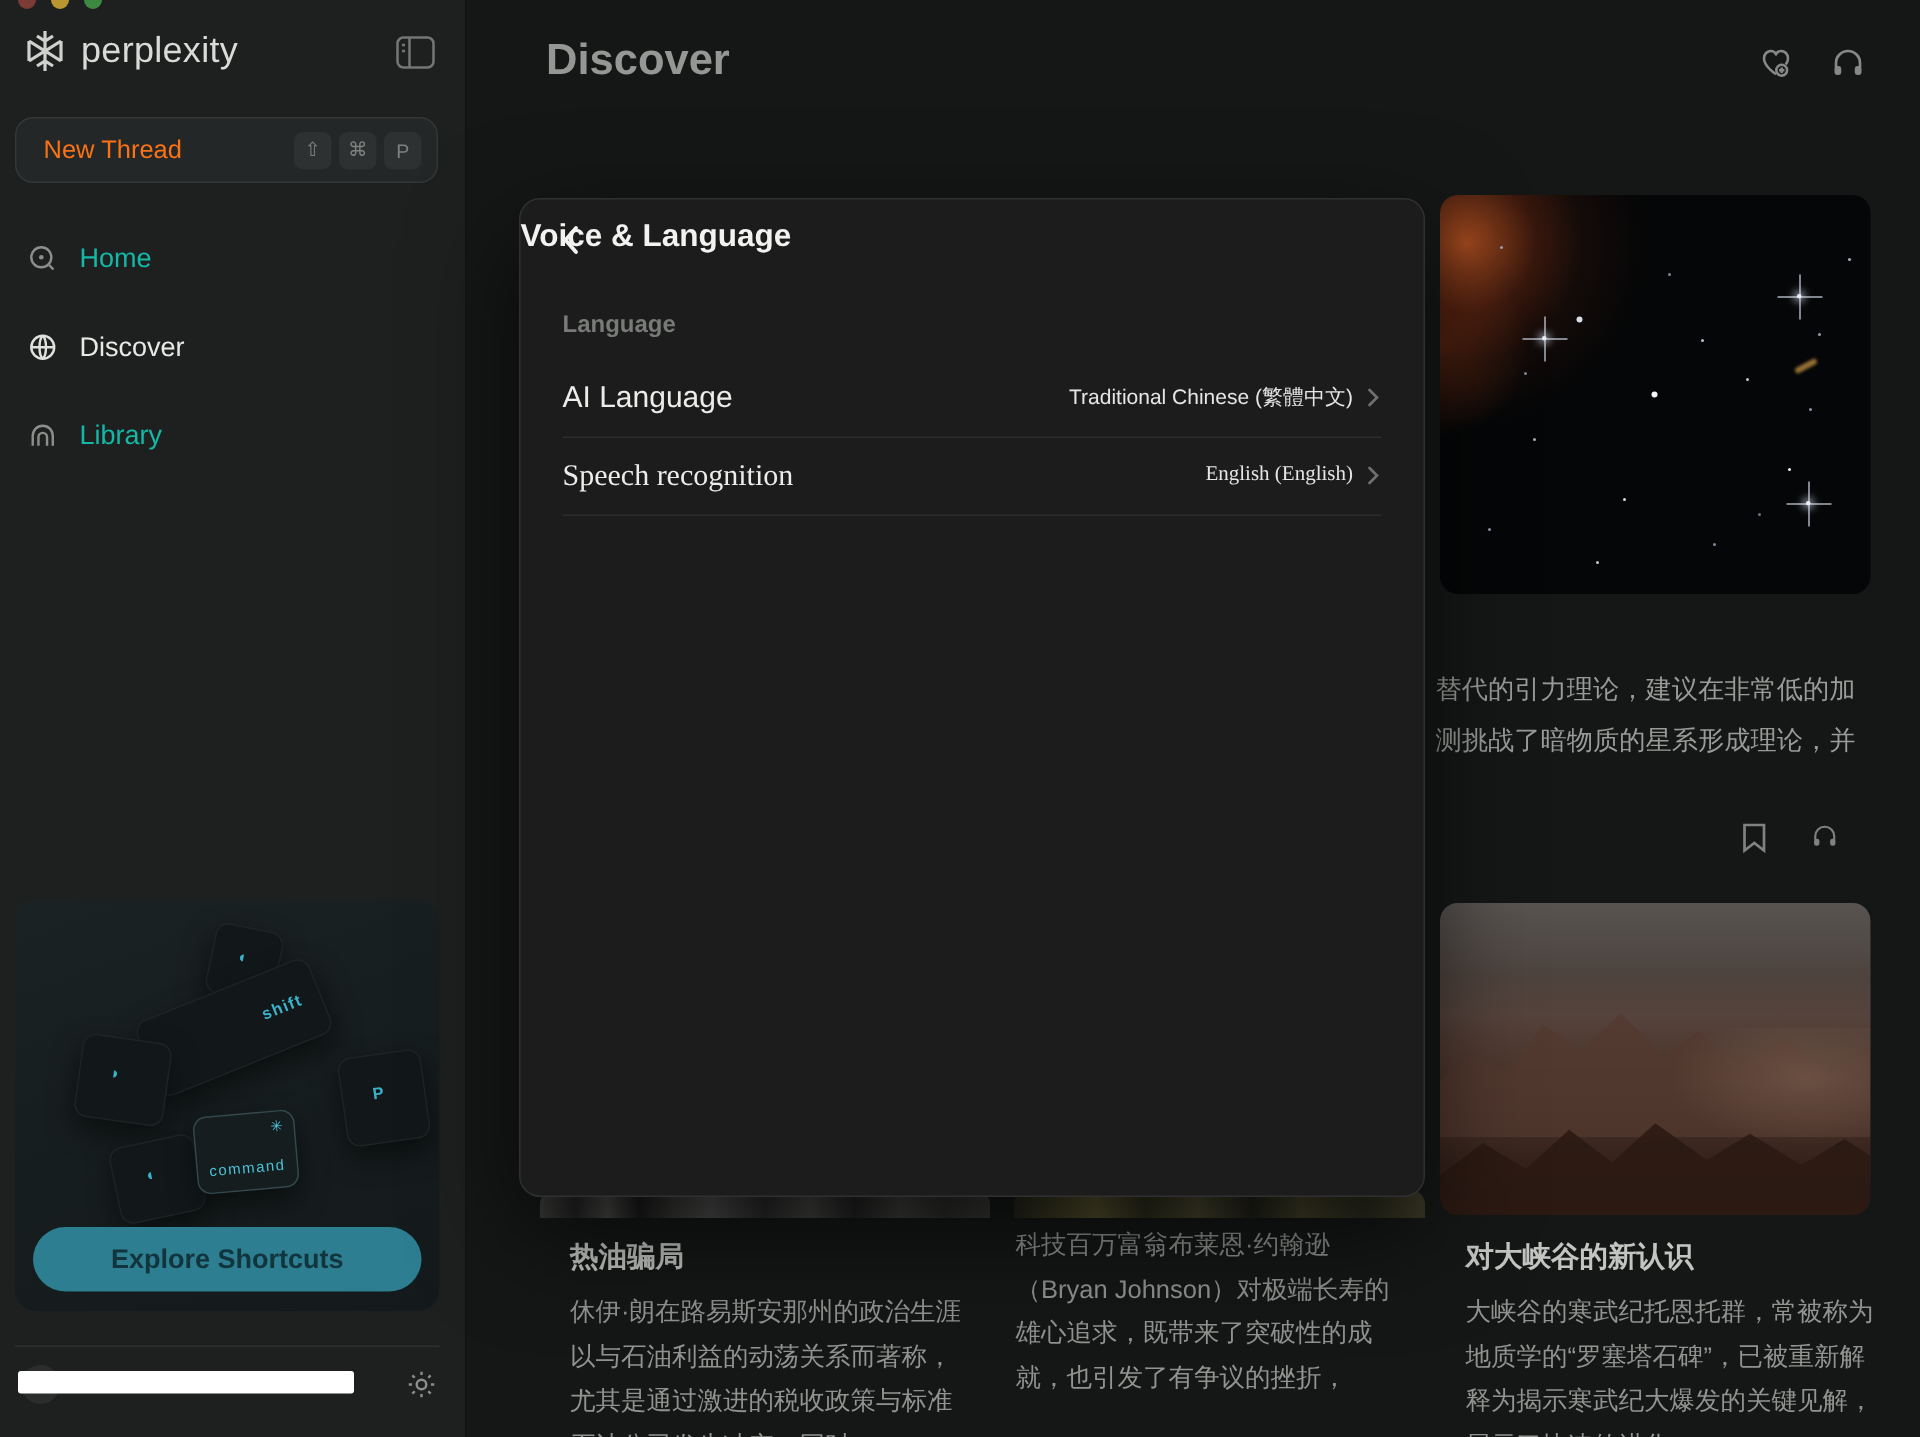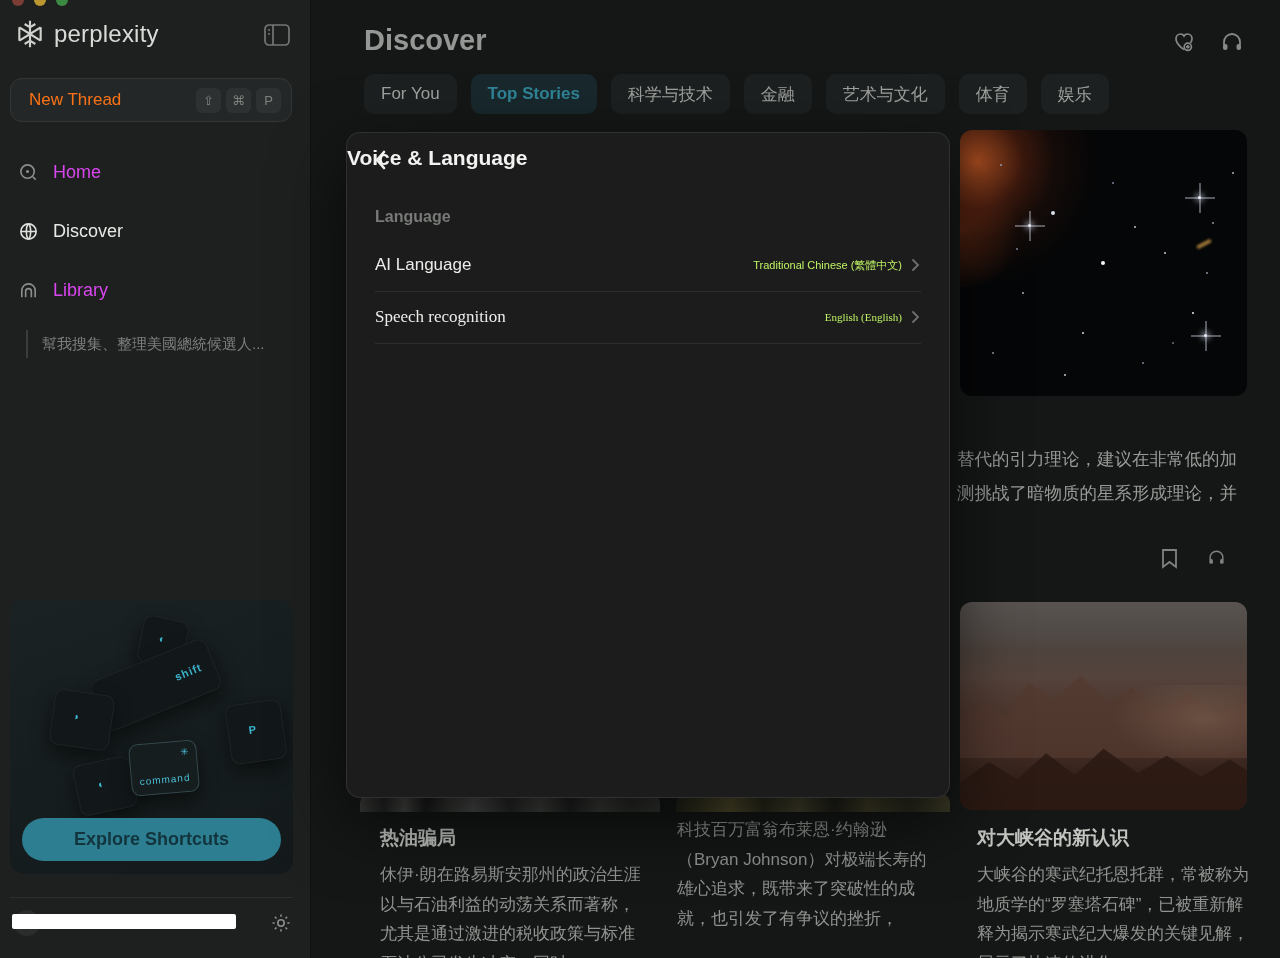--- a/index.html
+++ b/index.html
@@ -15,21 +15,21 @@
   .logo-mark{width:32px;height:32px;color:#cfd1cd;}
   .logo-text{font-size:24px;color:#d9dbd7;letter-spacing:.2px;}
   .panel-toggle{position:absolute;right:20px;top:24px;width:26px;height:22px;color:#737673;}
   .new-thread{position:absolute;left:10px;top:78px;width:282px;height:44px;background:#242727;
     border:1px solid #343737;border-radius:12px;display:flex;align-items:center;box-sizing:border-box;padding:0 10px 0 18px;}
   .new-thread-label{flex:1;font-size:17px;color:#f97316;}
   .keycap{width:25px;height:25px;margin-left:5px;border-radius:6px;background:#2e3131;color:#7e817e;
     display:flex;align-items:center;justify-content:center;font-size:13px;}
   .nav-item{position:absolute;left:0;width:310px;height:40px;display:flex;align-items:center;gap:14px;padding-left:18px;box-sizing:border-box;cursor:pointer;}
   .nav-icon{width:21px;height:21px;flex:0 0 auto;}
-  .nav-label{font-size:18px;color:#d946ef;}
+  .nav-label{font-size:18px;color:#14b8a6;}
   .nav-item.active .nav-label{color:#e7e9e5;}
   .nav-item.active .nav-icon{color:#dfe1dd;}
   .nav-item .nav-icon{color:#8b8e8b;}
   .thread-item{position:absolute;left:26px;top:330px;display:flex;gap:14px;align-items:center;cursor:pointer;}
   .thread-bar{width:2px;height:28px;background:#3a3d3c;}
   .thread-label{font-size:15px;color:#7c7f7c;white-space:nowrap;}
   
   .promo{position:absolute;left:10px;top:600px;width:283px;height:274px;border-radius:14px;overflow:hidden;
     background:linear-gradient(160deg,#1b2224 0%,#161d1e 55%,#141a1b 100%);}
   .kc{position:absolute;border-radius:9px;background:#12181a;border:1px solid rgba(255,255,255,.05);
@@ -95,22 +95,22 @@
   .feed-excerpt{font-size:17px;line-height:29.5px;color:#90938f;}
   
   .modal{position:absolute;left:346px;top:132px;width:604px;height:666px;background:#1c1c1c;
     border:1px solid rgba(255,255,255,.09);border-radius:14px;box-shadow:0 24px 70px rgba(0,0,0,.65);z-index:10;box-sizing:border-box;}
   .modal-back{position:absolute;left:22px;top:14px;width:26px;height:26px;color:#f2f2f0;cursor:pointer;}
   .modal-title{position:absolute;left:0;right:0;top:13px;font-size:21px;font-weight:600;color:#f2f2f0;}
   .modal-section{position:absolute;left:28px;top:75px;font-size:16px;font-weight:bold;color:#777a77;}
   .modal-row{position:absolute;left:28px;right:28px;height:52px;display:flex;align-items:center;cursor:pointer;}
   .mrow1{top:106px;border-bottom:1px solid #2d2d2d;}
   .mrow2{top:158px;border-bottom:1px solid #2d2d2d;font-family:Liberation Serif, serif;}
-  .modal-row .mlabel{flex:1;font-size:17px;color:#ececea;}
-  .modal-row .mvalue{font-size:11px;color:#bef264;margin-right:8px;}
+  .modal-row .mlabel{flex:1;font-size:20px;color:#ececea;}
+  .modal-row .mvalue{font-size:14px;color:#e5e5e5;margin-right:8px;}
   .modal-row .mchev{width:11px;height:14px;color:#6e716e;}
   svg{display:block;}
 </style>
 </head>
 <body>
 
 <div class="screen">
 
   <div class="sidebar">
     <div class="traffic t-red"></div>
@@ -163,24 +163,20 @@
     <div class="nav-item" style="top:270px;">
       <span class="nav-icon">
         <svg viewBox="0 0 22 22" fill="none" stroke="currentColor" stroke-width="1.7">
           <path d="M4 18v-7a7 7 0 0 1 14 0v7"></path>
             <path d="M8 18v-6a3 3 0 0 1 6 0v6"></path>
         </svg>
       </span>
       <span class="nav-label">Library</span>
     </div>
 
-    <div class="thread-item">
-      <span class="thread-bar"></span>
-      <span class="thread-label">幫我搜集、整理美國總統候選人...</span>
-    </div>
 
     <div class="promo">
       <div class="kc" style="left:130px;top:18px;width:44px;height:46px;transform:rotate(12deg);">
         <span class="glyph" style="left:16px;top:14px;">◖</span>
         </div>
       <div class="kc" style="left:84px;top:58px;width:122px;height:52px;transform:rotate(-22deg);">
         <span class="glyph" style="right:12px;top:20px;letter-spacing:1px;">shift</span>
         </div>
       <div class="kc" style="left:42px;top:92px;width:58px;height:54px;transform:rotate(8deg);">
         <span class="glyph" style="left:20px;top:18px;">◗</span>
@@ -224,29 +220,20 @@
       </span>
       <span class="hicon">
         <svg viewBox="0 0 24 24" fill="none" stroke="currentColor" stroke-width="1.8">
           <path d="M4 15v-3a8 8 0 0 1 16 0v3"></path>
           <rect x="3" y="14" width="4.5" height="6" rx="2" fill="currentColor" stroke="none"></rect>
           <rect x="16.5" y="14" width="4.5" height="6" rx="2" fill="currentColor" stroke="none"></rect>
         </svg>
       </span>
     </div>
 
-    <div class="tabs">
-      <div class="pill">For You</div>
-      <div class="pill active">Top Stories</div>
-      <div class="pill">科学与技术</div>
-      <div class="pill">金融</div>
-      <div class="pill">艺术与文化</div>
-      <div class="pill">体育</div>
-      <div class="pill">娱乐</div>
-    </div>
 
     <div class="space-card">
       <div class="nebula"></div>
       <div class="stars"></div>
       <div class="spike" style="left:68px;top:94px;"></div>
       <div class="spike" style="left:238px;top:66px;"></div>
       <div class="spike" style="left:244px;top:204px;"></div>
       <div class="galaxy-streak"></div>
     </div>
     <div class="snippet">

